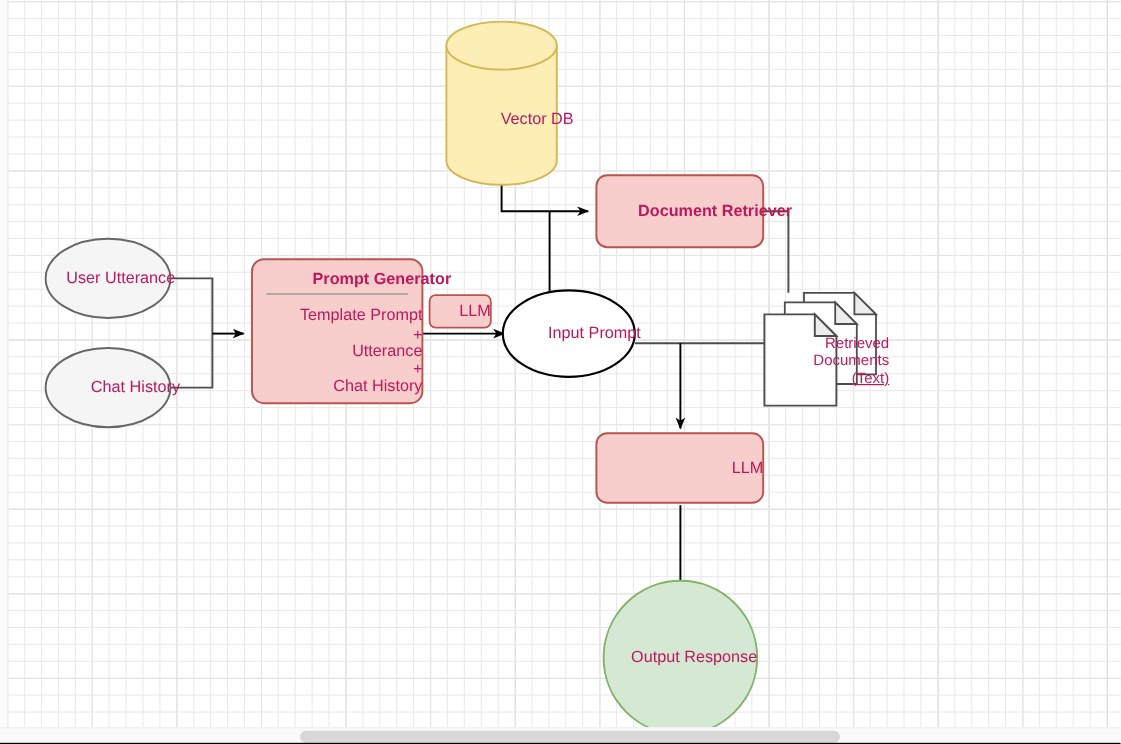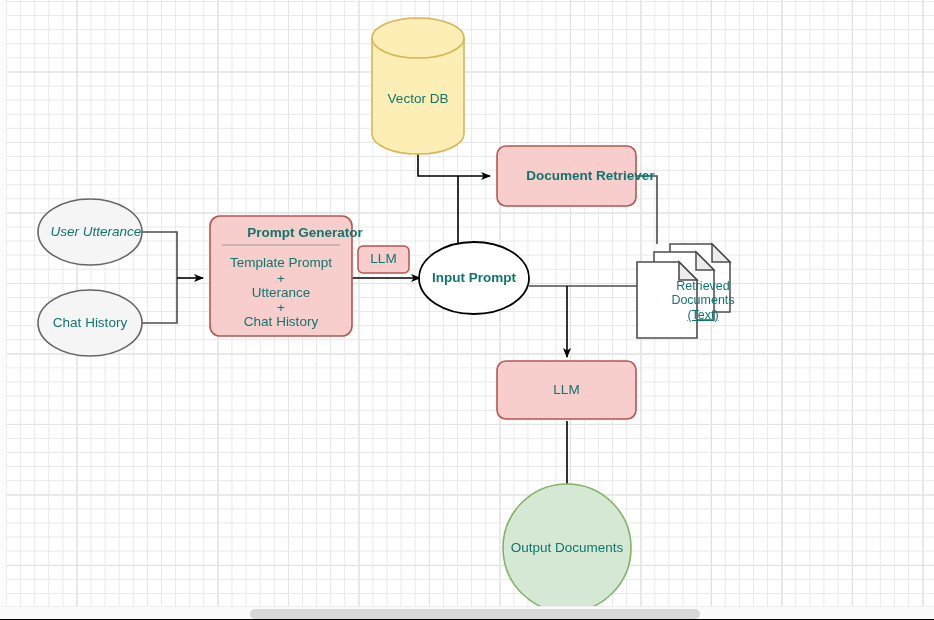--- a/index.html
+++ b/index.html
@@ -44,22 +44,22 @@
   
   #diagram {
     position: absolute;
     left: 0; top: 0;
     width: 934px;
     height: 606px;
   }
   
   .lbl {
     position: absolute;
-    text-align: center;
-    color: #0f766e;
+    text-align: right;
+    color: #be185d;
     line-height: 1.25;
     white-space: nowrap;
     pointer-events: none;
   }
   .lbl-13 { font-size: 13.5px; }
   .lbl-12 { font-size: 12.5px; margin-left: 28px; }
   .lbl-bold { font-weight: bold; font-size: 13.5px; padding-left: 24px; }
 
   
   #scroll-track {
@@ -158,41 +158,41 @@
 
     <rect x="497" y="361" width="139" height="58" rx="9" ry="9" fill="#f8cecc" stroke="#b85450" stroke-width="1.6"></rect>
 
     <circle cx="567" cy="548" r="64" fill="#d5e8d4" stroke="#82b366" stroke-width="1.6"></circle>
   </svg>
 
   <div class="lbl lbl-13" style="left:358px; top:91px; width:120px;">Vector DB</div>
 
   <div class="lbl lbl-bold" style="left:497px; top:168px; width:139px;">Document Retriever</div>
 
-  <div class="lbl lbl-13" style="left:36px; top:224px; width:120px;font-style:italic;">User Utterance</div>
+  <div class="lbl lbl-13" style="left:26px; top:224px; width:120px;">User Utterance</div>
 
   <div class="lbl lbl-13" style="left:30px; top:315px; width:120px;">Chat History</div>
 
   <div class="lbl lbl-13" style="left:210px; top:255px; width:142px;">Template Prompt</div>
   <div class="lbl lbl-bold" style="left:210px; top:225px; width:142px;">Prompt Generator</div>
   <div class="lbl lbl-13" style="left:210px; top:271px; width:142px;">+</div>
   <div class="lbl lbl-13" style="left:210px; top:285px; width:142px;">Utterance</div>
   <div class="lbl lbl-13" style="left:210px; top:300px; width:142px;">+</div>
   <div class="lbl lbl-13" style="left:210px; top:314px; width:142px;">Chat History</div>
 
   <div class="lbl lbl-13" style="left:358px; top:251px; width:51px;">LLM</div>
 
-  <div class="lbl lbl-13" style="left:414px; top:270px; width:120px;font-weight:bold;">Input Prompt</div>
+  <div class="lbl lbl-13" style="left:414px; top:270px; width:120px;">Input Prompt</div>
 
   <div class="lbl lbl-12" style="left:637px; top:279px; width:76px;">Retrieved</div>
   <div class="lbl lbl-12" style="left:637px; top:293px; width:76px;">Documents</div>
   <div class="lbl lbl-12" style="left:637px; top:308px; width:76px;text-decoration:underline;">(Text)</div>
 
   <div class="lbl lbl-13" style="left:497px; top:382px; width:139px;">LLM</div>
 
-  <div class="lbl lbl-13" style="left:503px; top:540px; width:128px;">Output Documents</div>
+  <div class="lbl lbl-13" style="left:503px; top:540px; width:128px;">Output Response</div>
 
   <div id="scroll-track">
     <div id="scroll-thumb"></div>
   </div>
   <div id="bottom-edge"></div>
 
 </div>
 
 </body></html>

